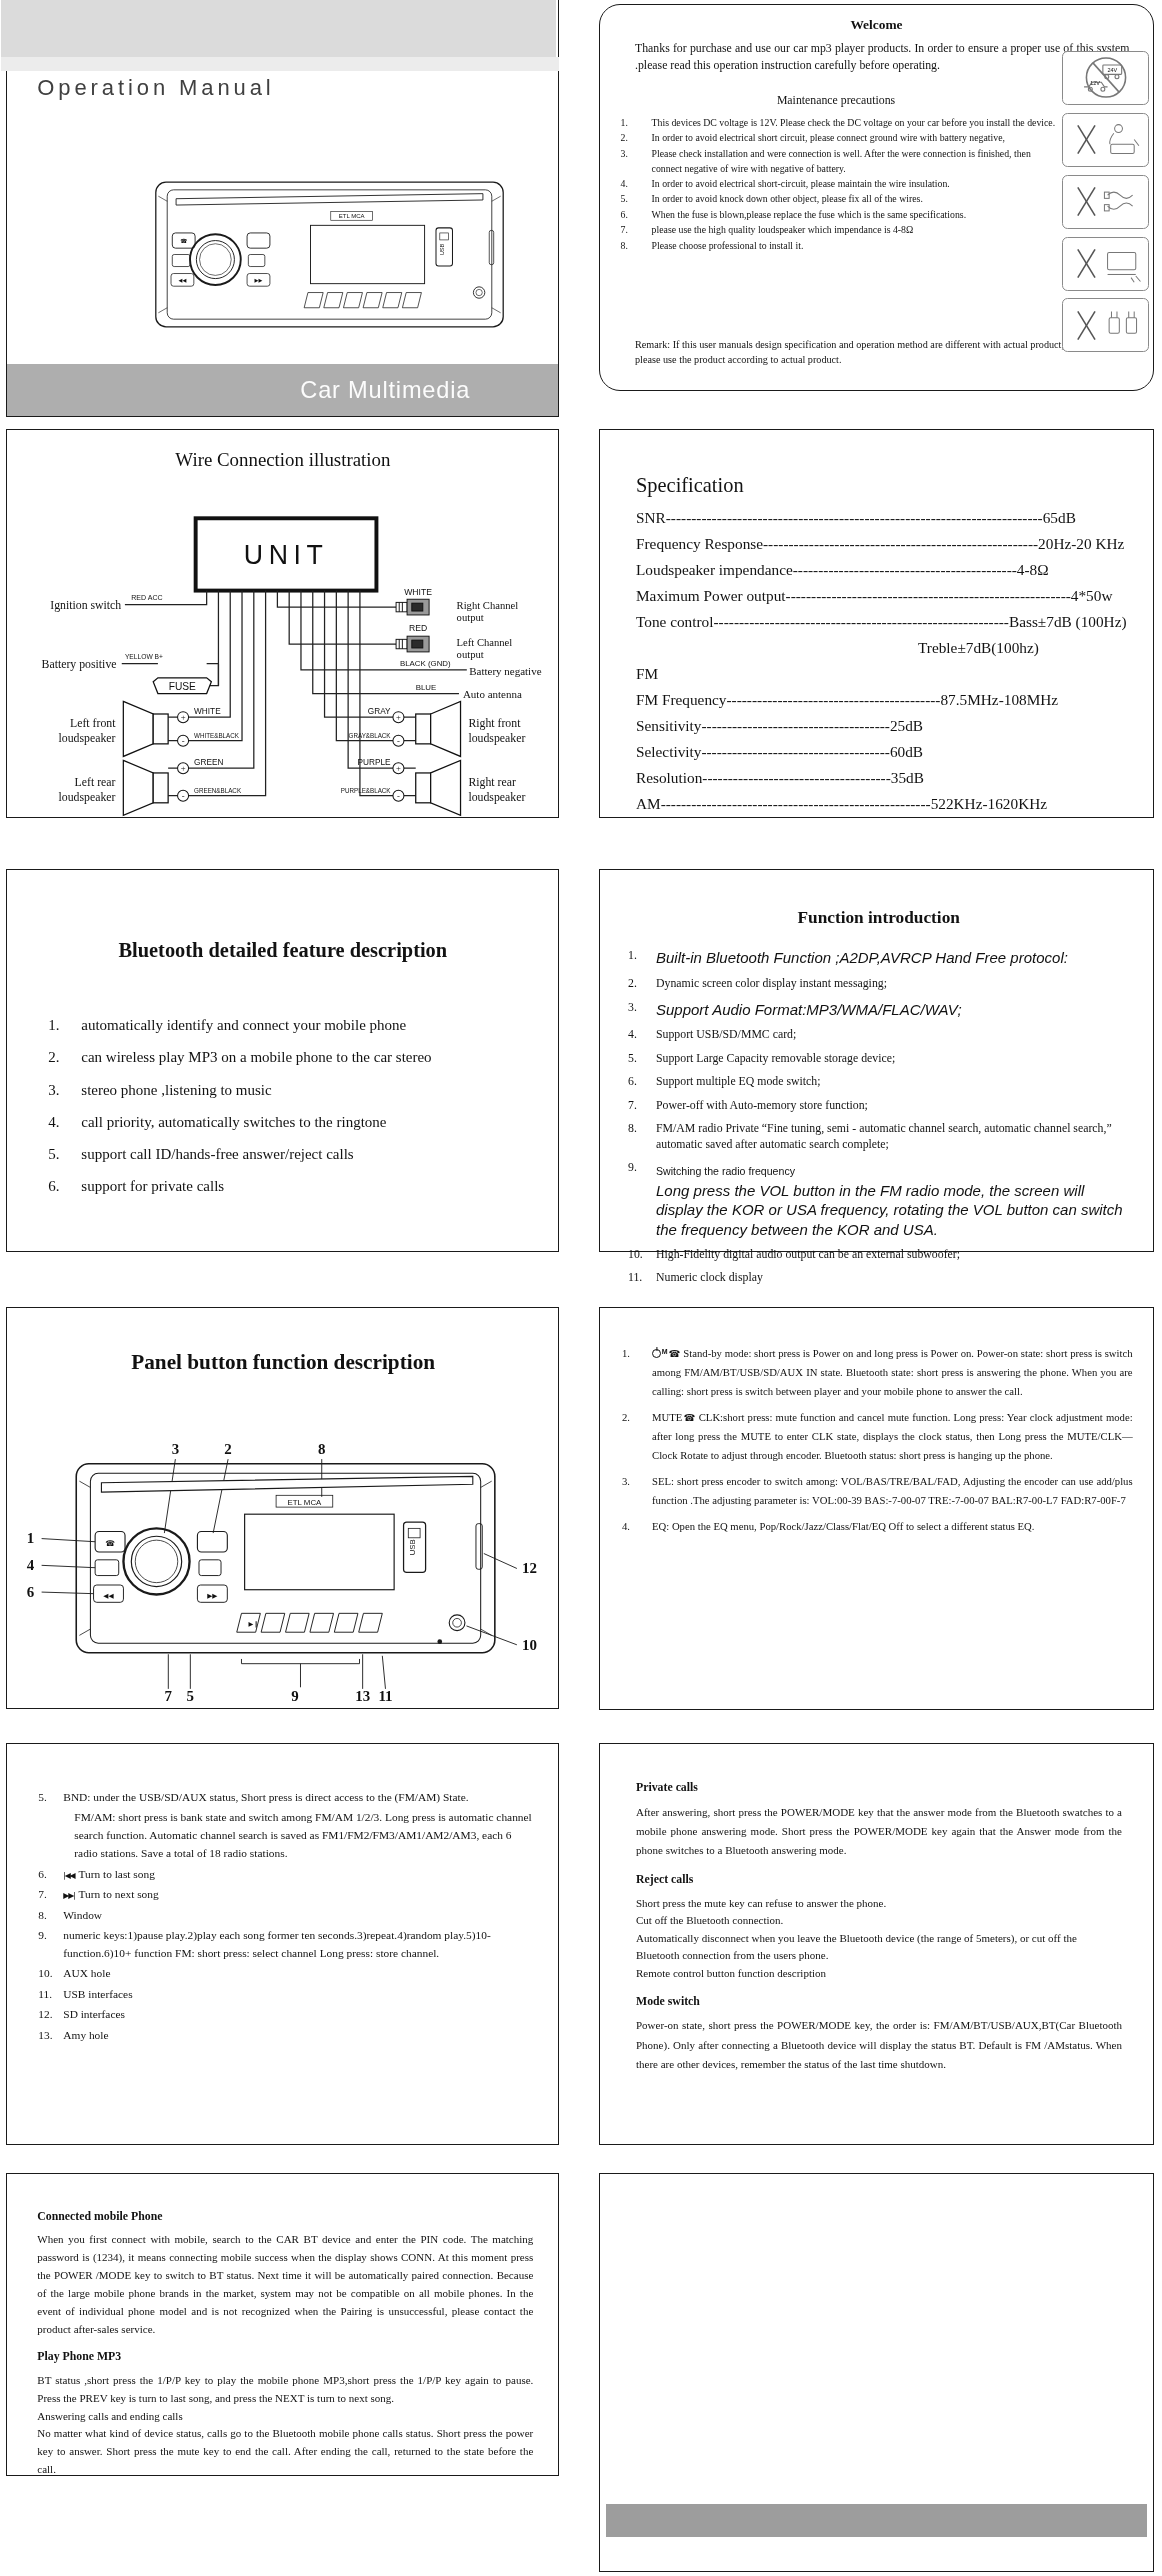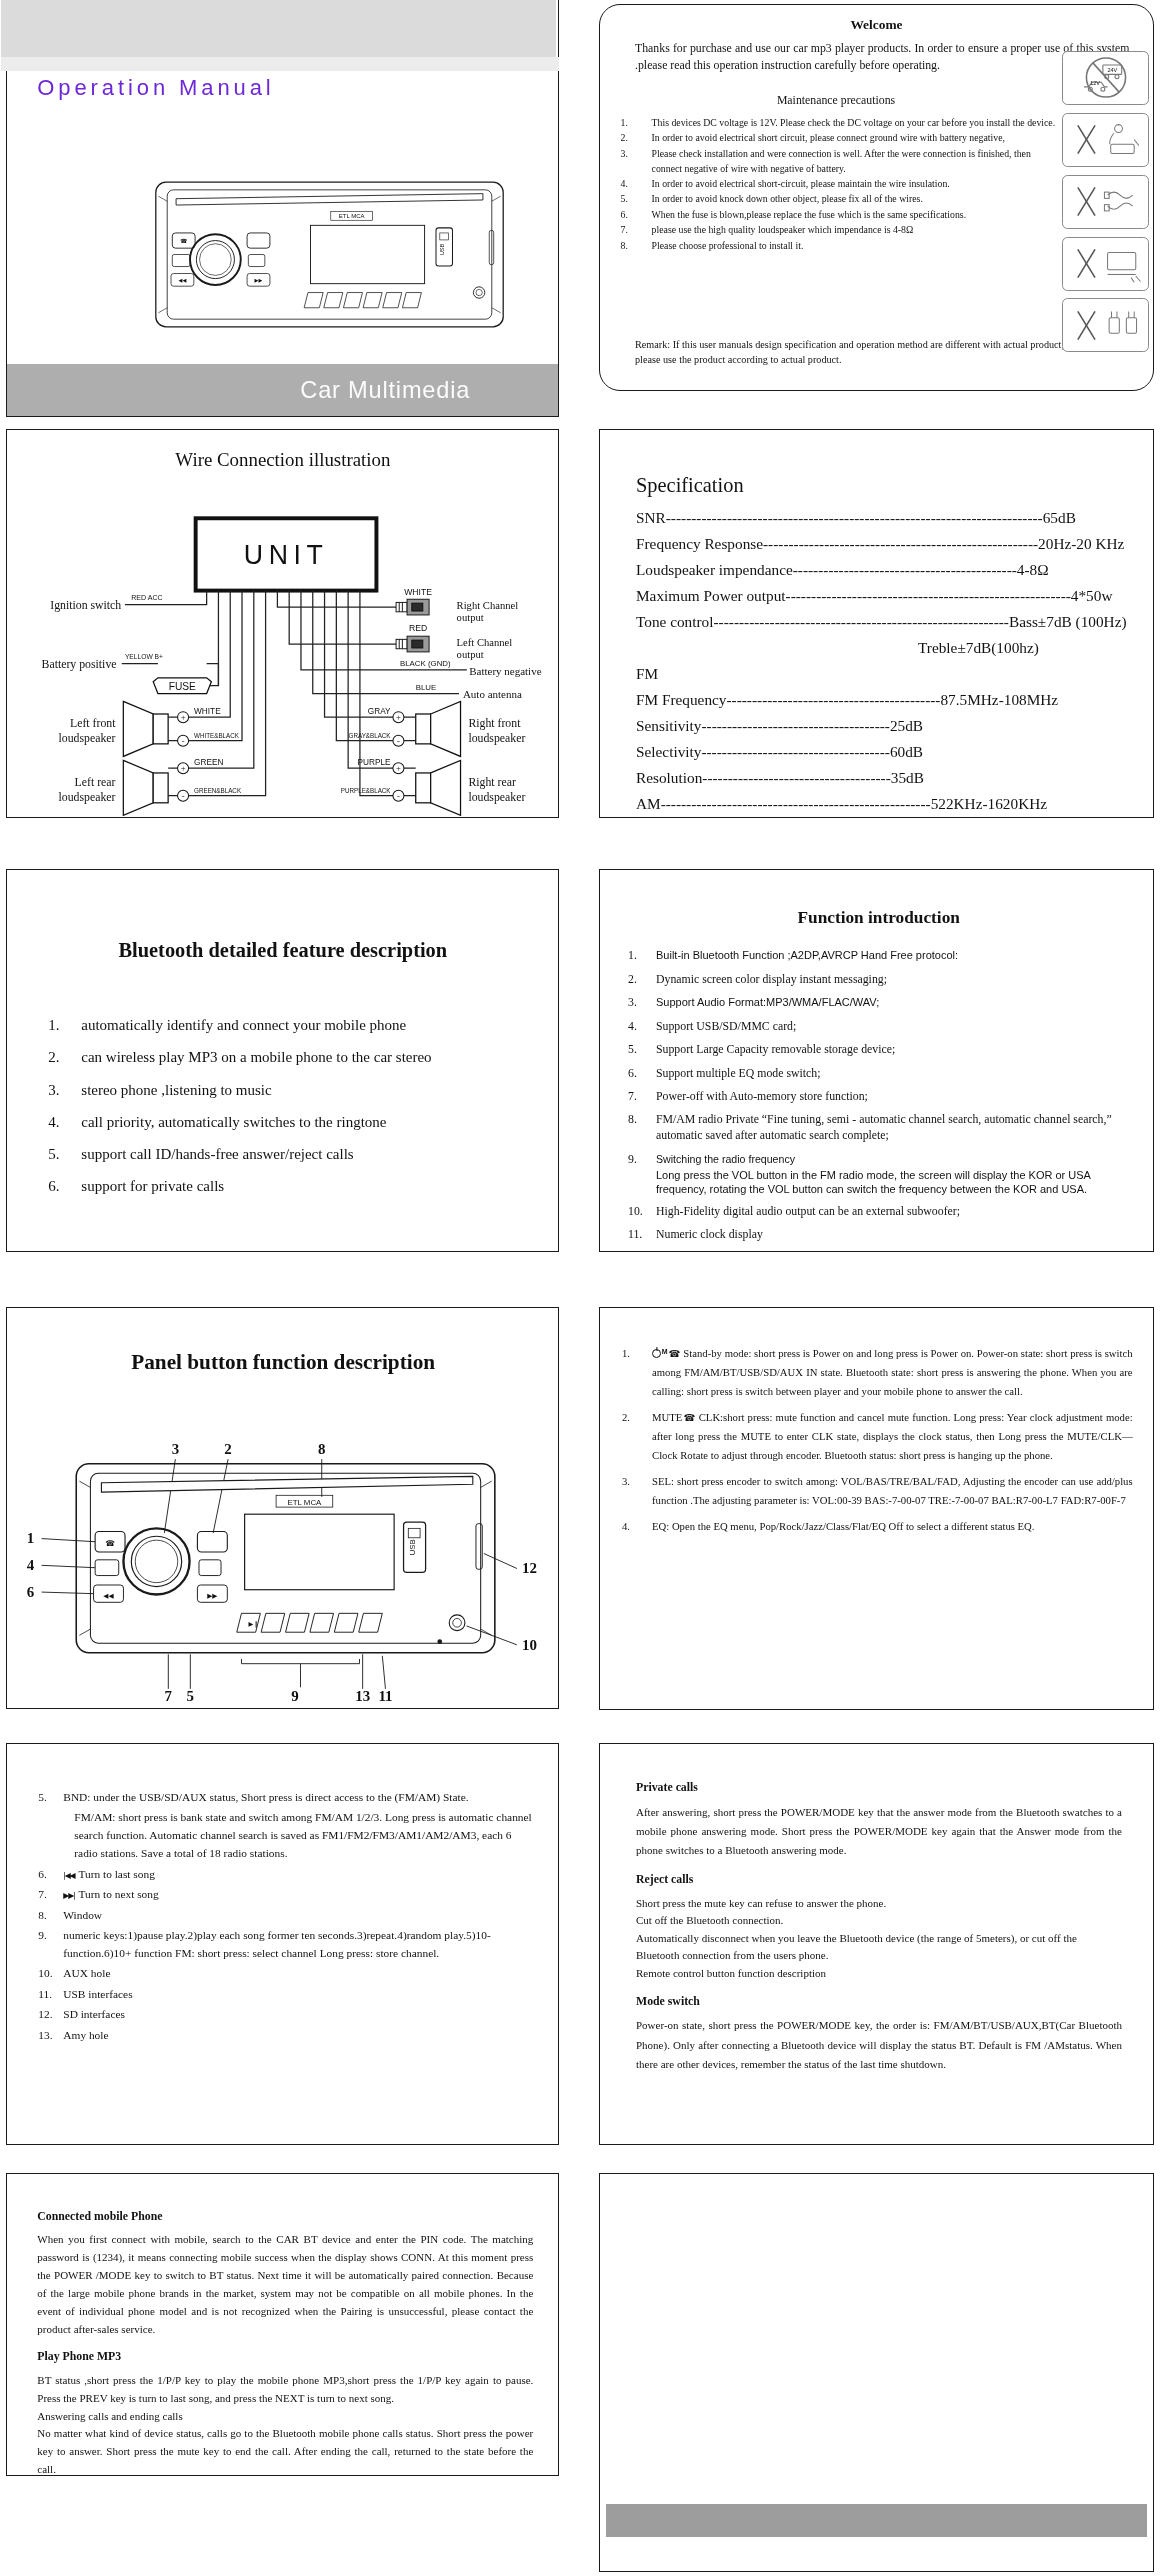--- a/index.html
+++ b/index.html
@@ -10,21 +10,21 @@
   }
   .panel{position:absolute;background:#fff;border:0.8px solid #1a1a1a;box-sizing:border-box;}
   .panel.thick{border-width:1.6px;}
 
   
   #p1{left:6.3px;top:0;width:553px;height:417px;border-top:none;}
   .banner{position:absolute;left:-6.3px;top:0;width:555px;height:57px;background:#dbdbdb;}
   .banner2{position:absolute;left:-6.3px;top:57px;width:558px;height:14px;background:#ececec;}
   .cover-title{
     position:absolute;left:30px;top:75px;
-    font-family:"Liberation Sans", sans-serif;font-size:22px;letter-spacing:3.9px;color:#6d28d9;
+    font-family:"Liberation Sans", sans-serif;font-size:22px;letter-spacing:3.9px;color:#404040;
   }
   .cover-device{position:absolute;left:145px;top:178px;}
   .cover-bar{
     position:absolute;left:0;right:0;bottom:0;height:52px;background:#aeaeae;
     font-family:"Liberation Sans", sans-serif;font-size:23.6px;color:#fcfcfc;
     line-height:52px;padding-left:293px;box-sizing:border-box;letter-spacing:0.8px;
   }
 
   
   #p2{left:599px;top:3.9px;width:555px;height:387px;border-radius:21px;}
@@ -56,21 +56,21 @@
   .bt-list{margin:53px 31px 0 41px;}
   .bt-item{display:flex;font-size:15px;line-height:1.42;margin-bottom:11px;}
   .bt-num{width:33px;flex:none;}
 
   
   #p6{left:599px;top:869px;width:555px;height:383px;padding:38px 23.6px 0 28px;box-sizing:border-box;}
   .fn-title{text-align:center;font-weight:bold;font-size:17.3px;margin:0 0 20.4px 0;}
   .fn-item{display:flex;font-size:11.8px;line-height:1.35;margin-bottom:7.5px;}
   .fn-num{width:28px;flex:none;}
   .fn-body{flex:1;}
-  .fn-item.sans .fn-text,.fn-item.sans .fn-sub{font-family:"Liberation Sans", sans-serif;font-size:11px;}
+  .fn-item.sans .fn-text,.fn-item.sans .fn-sub{font-family:"Liberation Sans", sans-serif;font-size:15px;font-style:italic;}
   .fn-head{font-weight:normal;font-family:"Liberation Sans", sans-serif;font-size:10.6px;}
   .fn-head:empty,.fn-sub:empty{display:none;}
   .fn-sub{line-height:1.3;}
 
   
   #p7{left:6.3px;top:1307px;width:553px;height:402px;}
   
   #p8{left:599px;top:1307px;width:555px;height:403px;padding:36px 20.4px 0 22px;box-sizing:border-box;}
   .pf-item{display:flex;font-size:10.7px;line-height:1.78;margin-bottom:7px;}
   .pf-num{width:30px;flex:none;}

